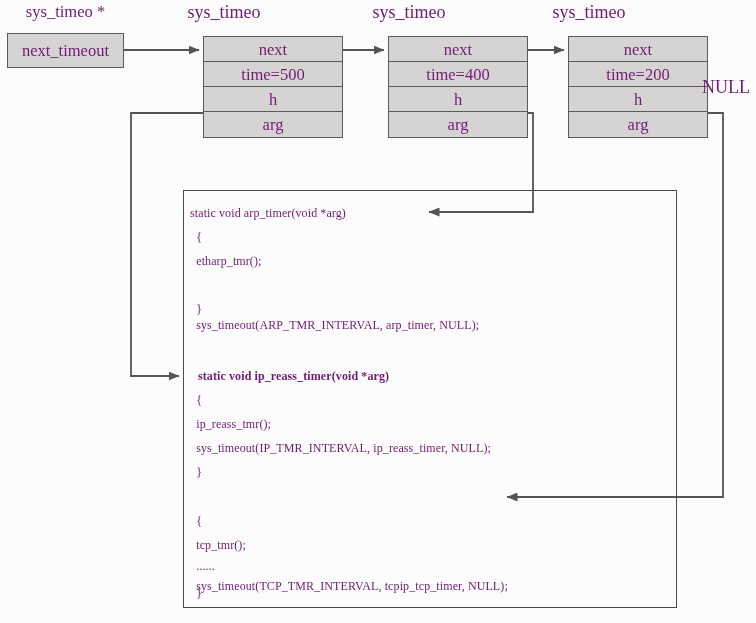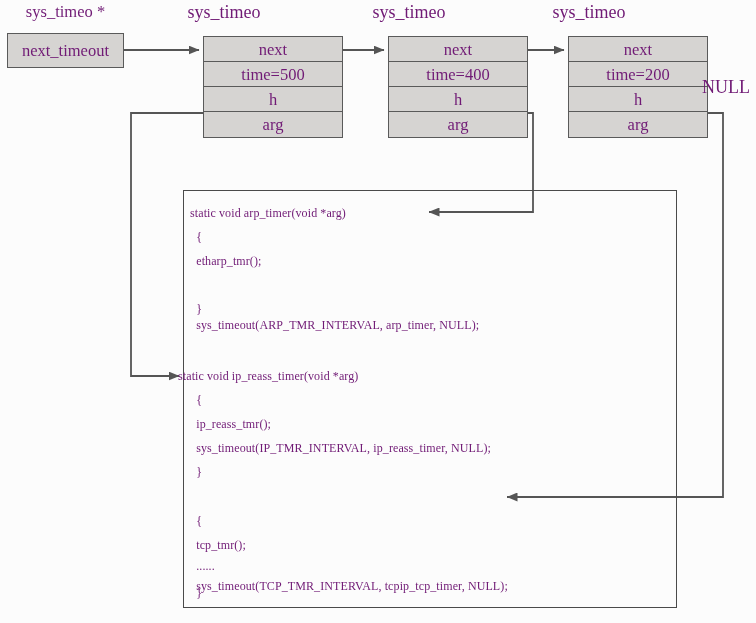--- a/index.html
+++ b/index.html
@@ -161,21 +161,21 @@
   <div class="null-label">NULL</div>
 
   <div class="code-panel"></div>
 
   <div class="code-line" style="left:190px; top:203px;">static void arp_timer(void *arg)</div>
   <div class="code-line" style="left:190px; top:227px;">  {</div>
   <div class="code-line" style="left:190px; top:251px;">  etharp_tmr();</div>
   <div class="code-line" style="left:190px; top:275px;margin-top:40px;">  sys_timeout(ARP_TMR_INTERVAL, arp_timer, NULL);</div>
   <div class="code-line" style="left:190px; top:299px;">  }</div>
 
-  <div class="code-line" style="left:178px; top:366px;">static void ip_reass_timer(void *arg)</div>
+  <div class="code-line" style="left:198px; top:366px;font-weight:bold;">static void ip_reass_timer(void *arg)</div>
   <div class="code-line" style="left:190px; top:390px;">  {</div>
   <div class="code-line" style="left:190px; top:438px;">  sys_timeout(IP_TMR_INTERVAL, ip_reass_timer, NULL);</div>
   <div class="code-line" style="left:190px; top:414px;">  ip_reass_tmr();</div>
   <div class="code-line" style="left:190px; top:462px;">  }</div>
 
   <div class="code-line" style="left:190px; top:511px;">  {</div>
   <div class="code-line" style="left:190px; top:535px;">  tcp_tmr();</div>
   <div class="code-line" style="left:190px; top:556px;">  ......</div>
   <div class="code-line" style="left:190px; top:576px;">  sys_timeout(TCP_TMR_INTERVAL, tcpip_tcp_timer, NULL);</div>
   <div class="code-line" style="left:190px; top:583px;">  }</div>

